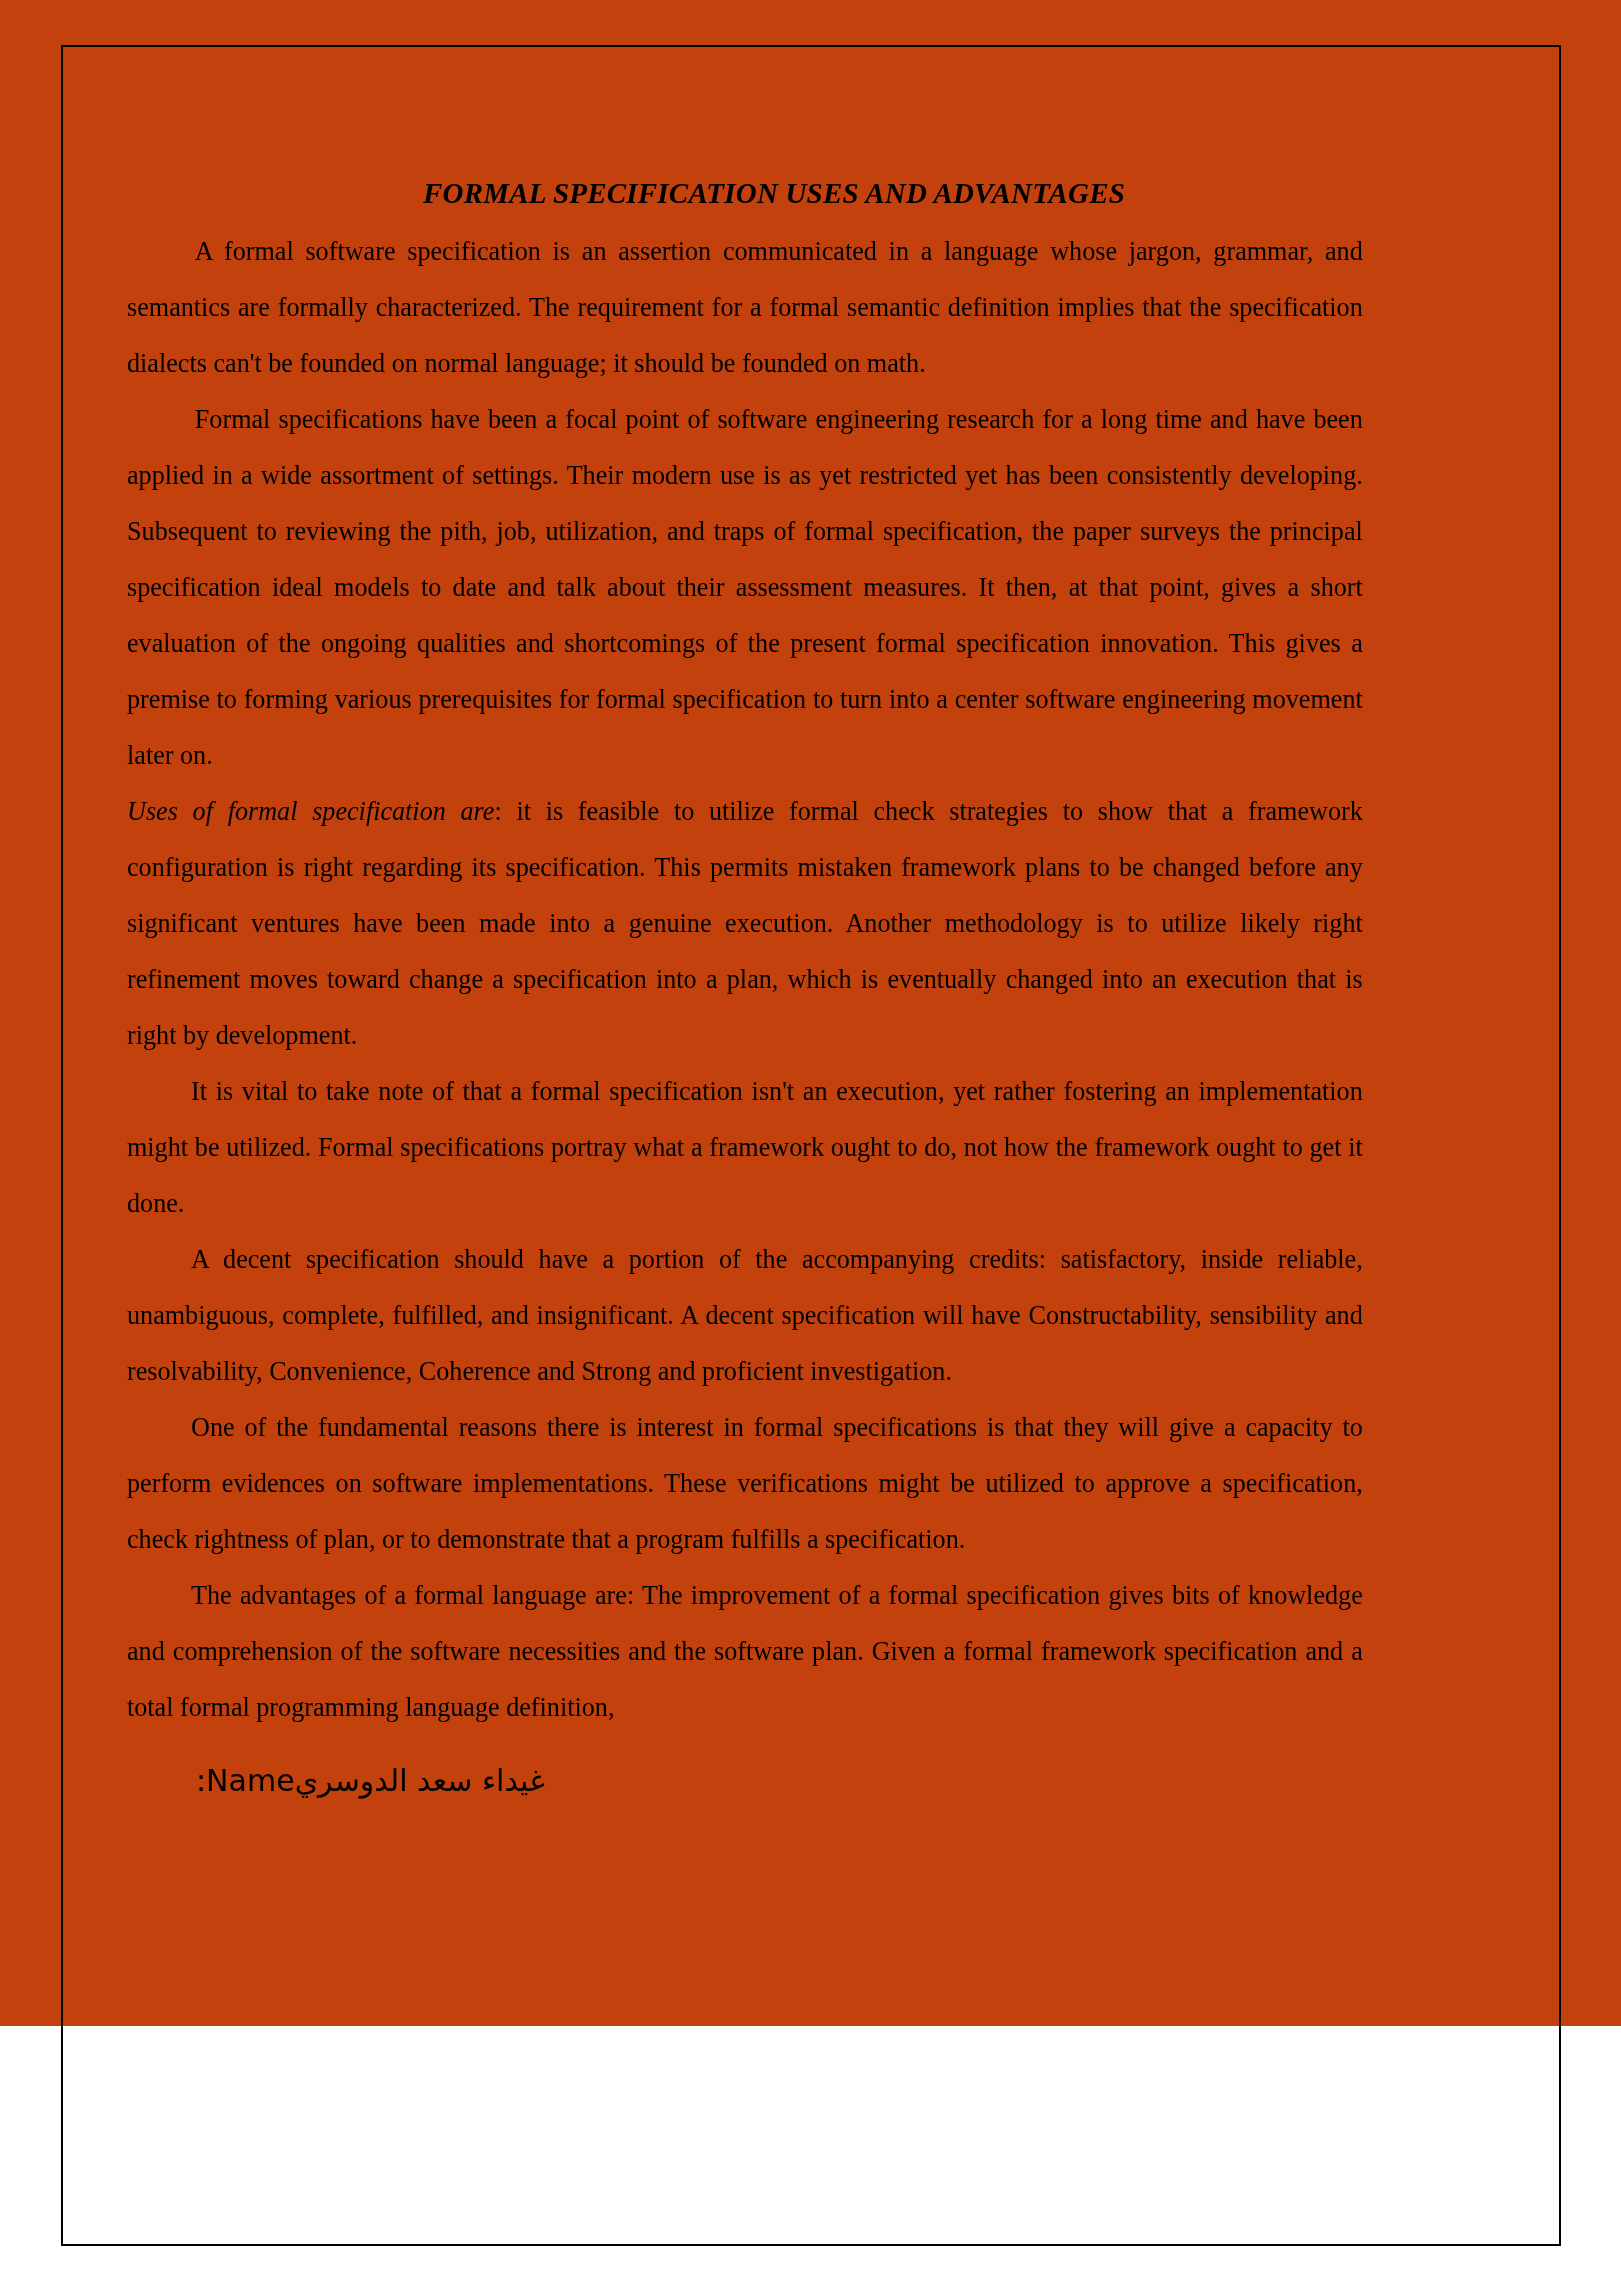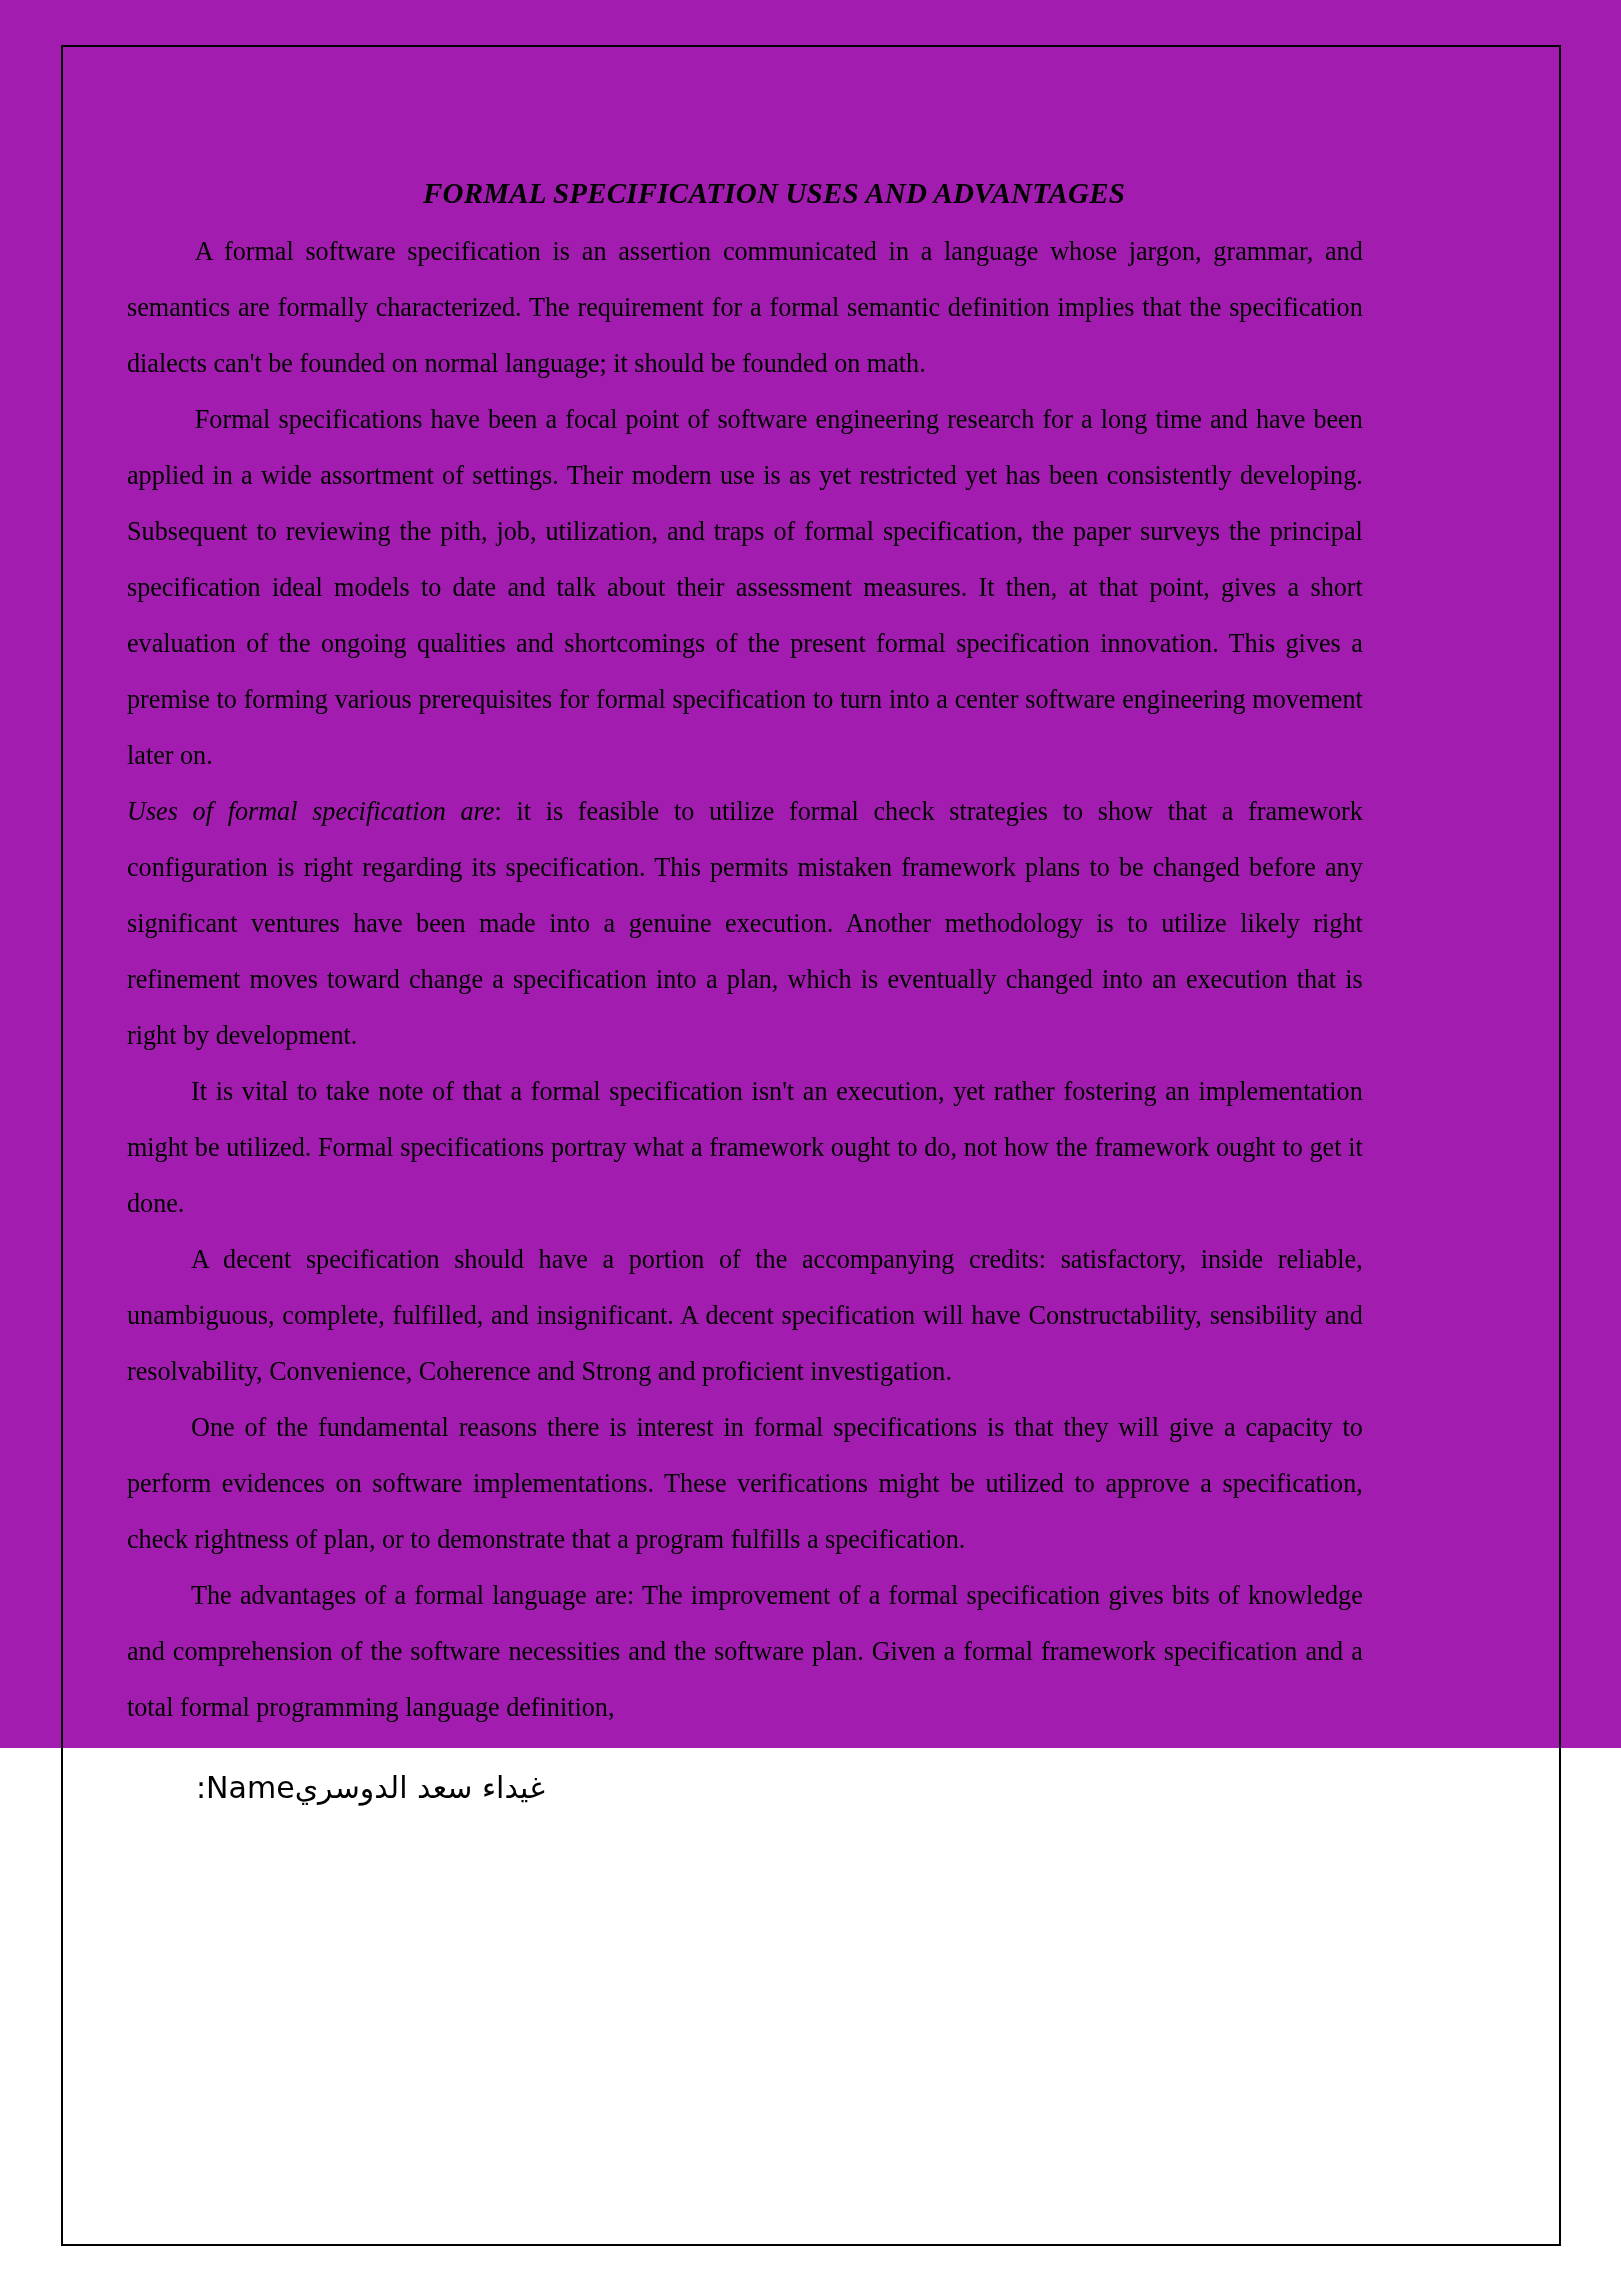--- a/index.html
+++ b/index.html
@@ -11,22 +11,22 @@
     width: 1621px;
     height: 2293px;
     font-family: "Liberation Serif", "DejaVu Serif", serif;
     color: #000000;
     overflow: hidden;
   }
 
   .page {
     position: relative;
     width: 1621px;
-    height: 1748px;
-    background: #a21caf;
+    height: 2026px;
+    background: #c2410c;
     box-sizing: border-box;
   }
 
   
   .page-border {
     position: absolute;
     left: 61px;
     top: 45px;
     width: 1500px;
     height: 2201px;
@@ -71,21 +71,21 @@
 
   .para.indent-small {
     text-indent: 67px;
   }
 
   .lead-italic {
     font-style: italic;
   }
 
   .signature {
-    margin-top: 33px;
+    margin-top: 26px;
     padding-left: 69px;
     font-family: "DejaVu Sans", "Liberation Sans", sans-serif;
     font-size: 30px;
     line-height: 1.3;
     direction: rtl;
     unicode-bidi: isolate;
     text-align: left;
     white-space: nowrap;
   }
   .signature .sig-inner {

